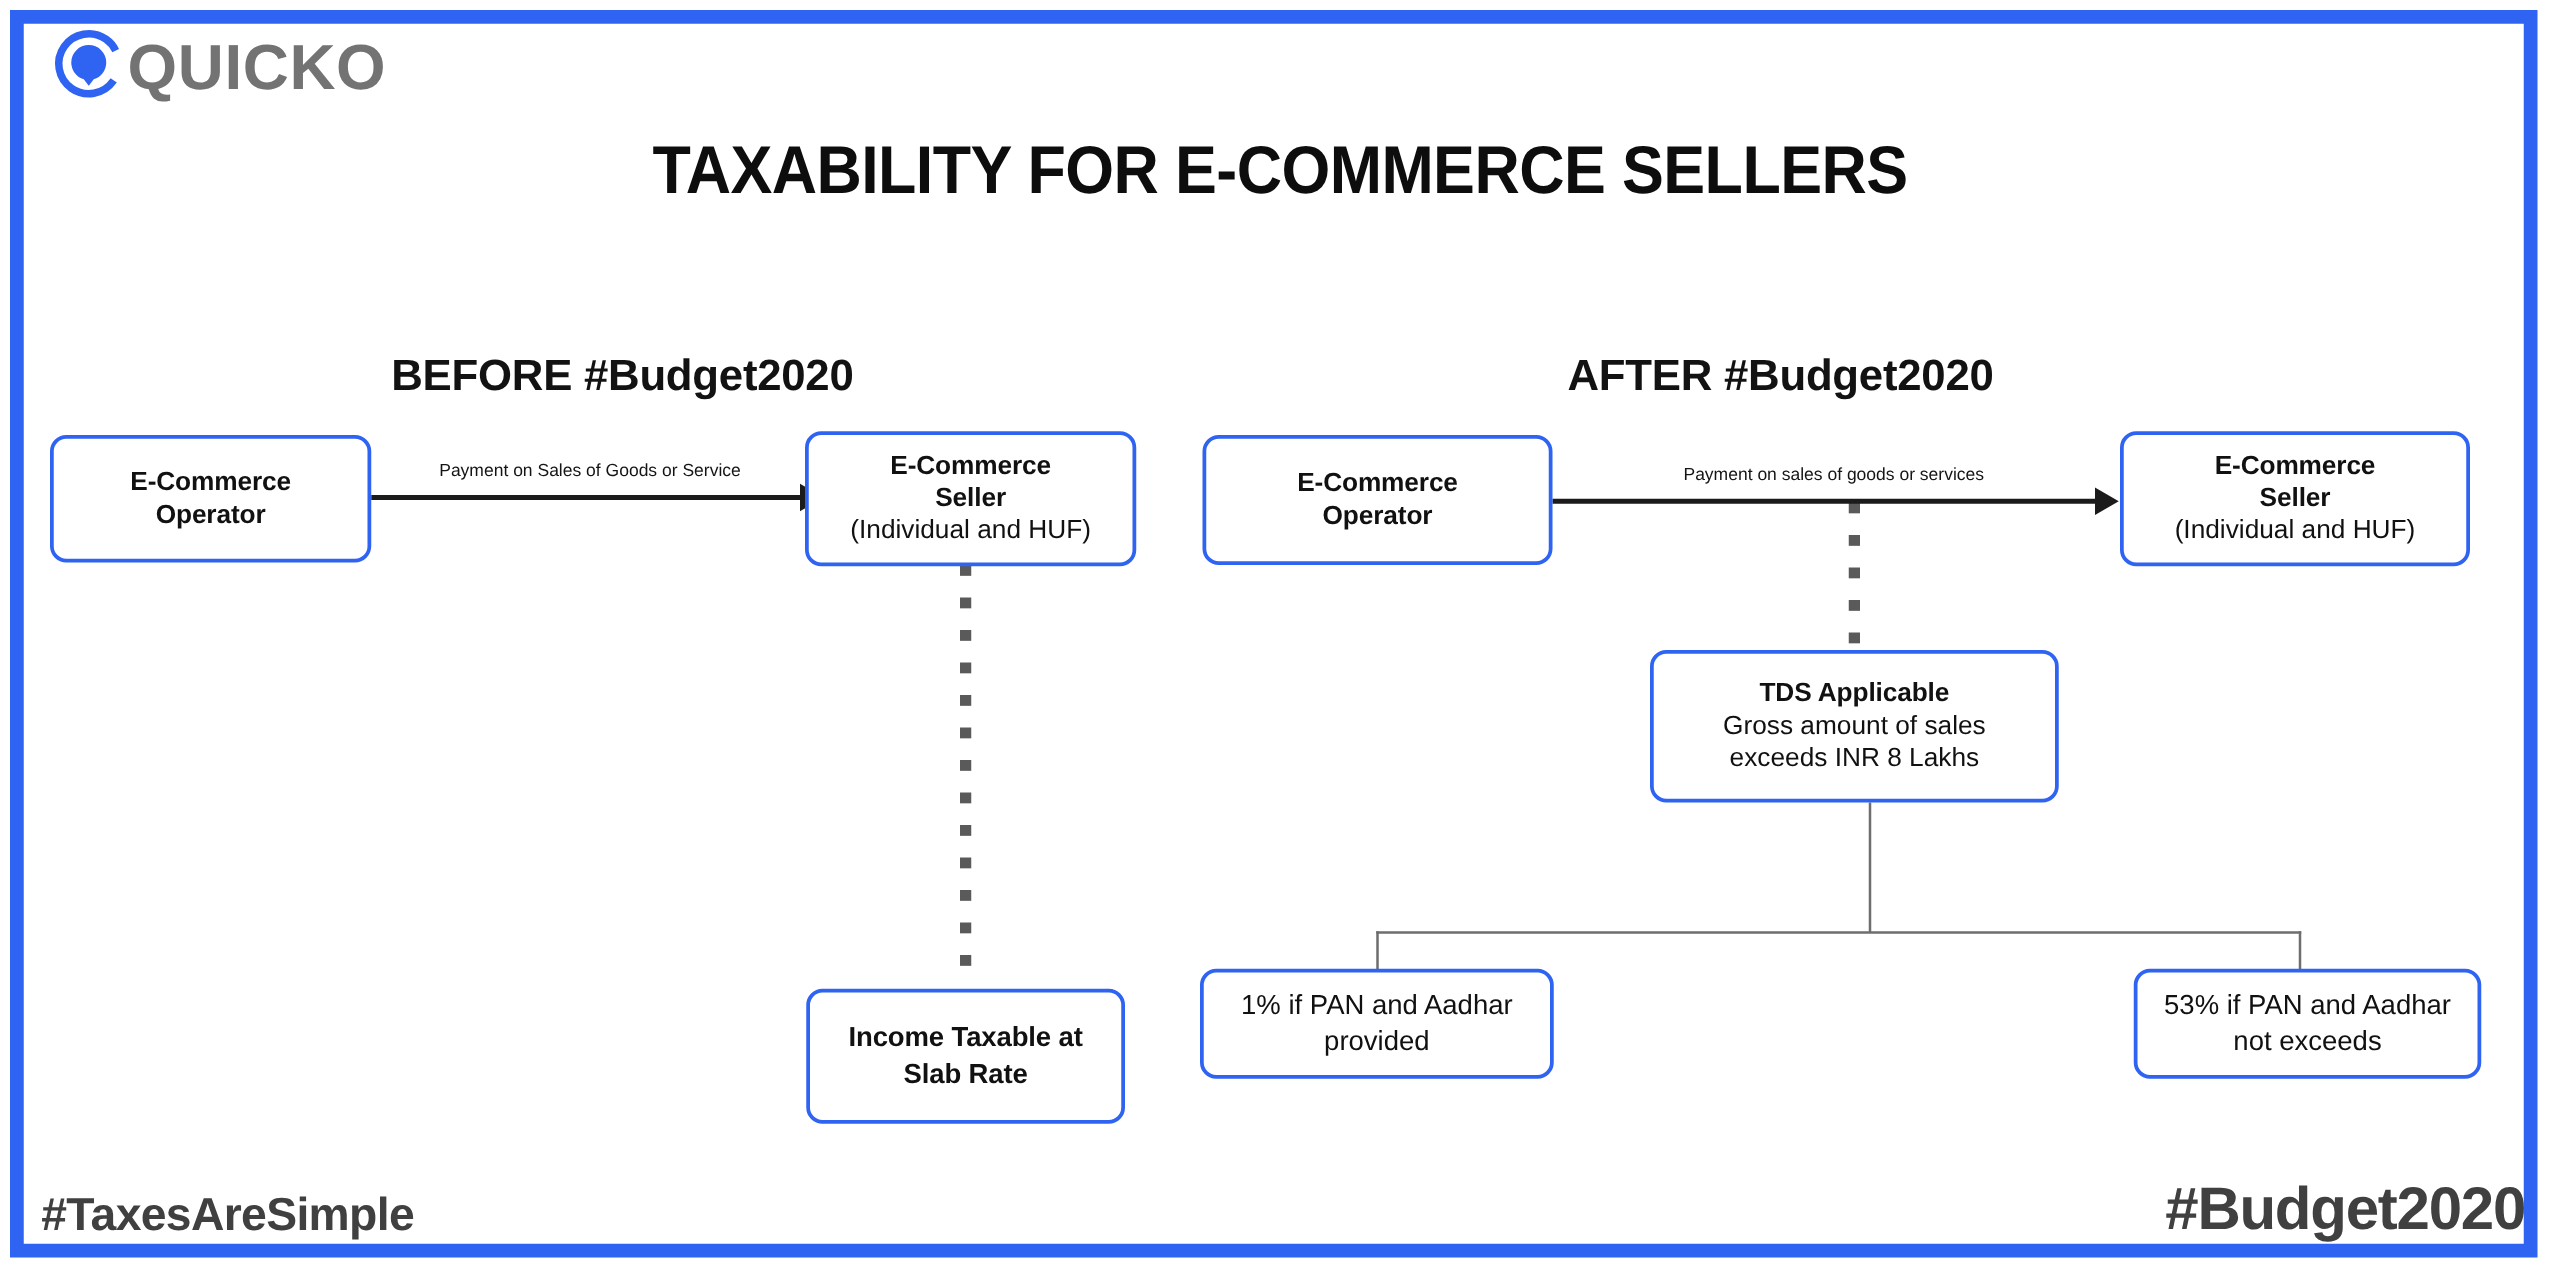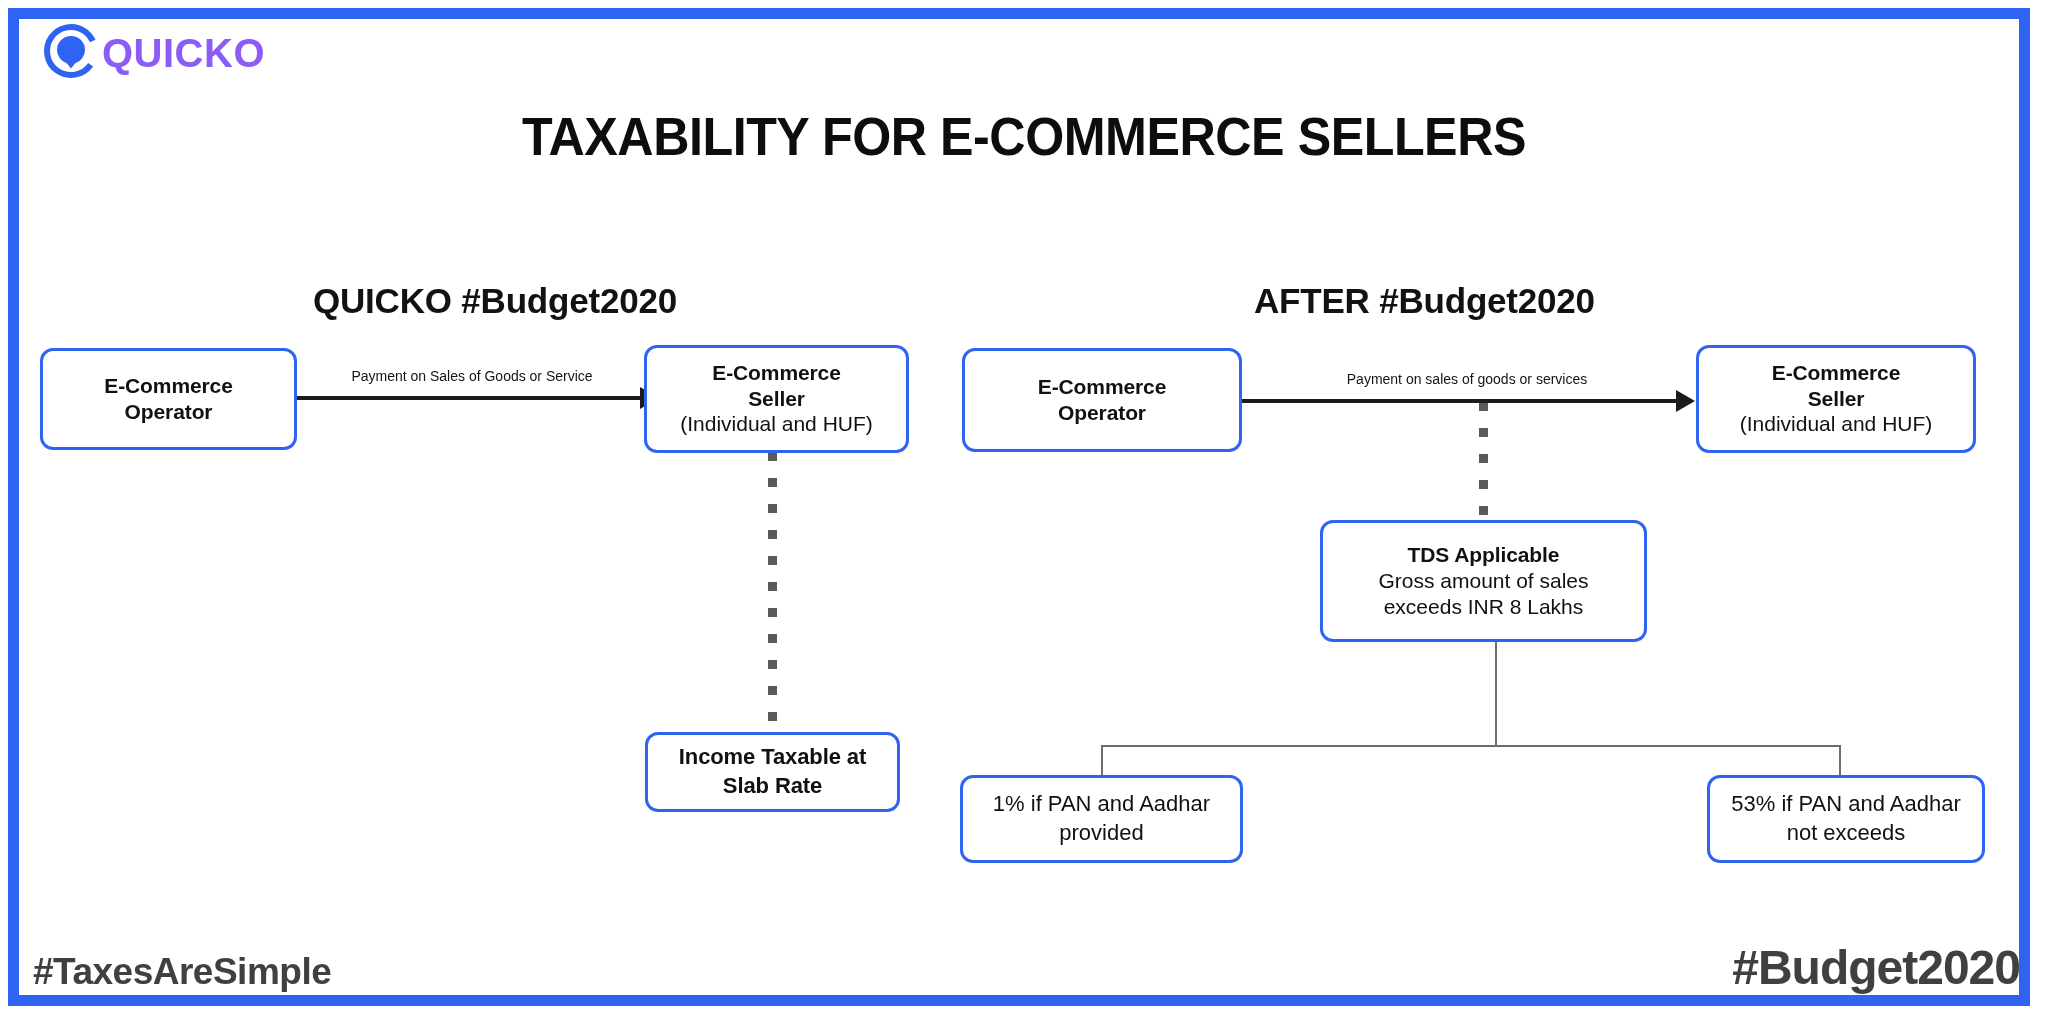--- a/index.html
+++ b/index.html
@@ -33,23 +33,23 @@
     position: absolute;
     left: 42px;
     top: 22px;
     display: flex;
     align-items: center;
     height: 62px;
   }
   #logo .wordmark {
     font-family: "Liberation Sans", sans-serif;
     font-weight: bold;
-    font-size: 40px;
+    font-size: 51px;
     letter-spacing: 0.5px;
-    color: #8b5cf6;
+    color: #737373;
     line-height: 1;
     margin-left: 2px;
   }
   
   #title {
     position: absolute;
     left: 0;
     top: 105px;
     width: 2048px;
     text-align: center;
@@ -102,21 +102,21 @@
   
   .node.geo .line-bold,
   .node.geo .line-reg {
     font-size: 22px;
     line-height: 1.3;
   }
 
   
   #box-before-operator { left: 40px;  top: 348px; width: 257px; height: 102px; }
   #box-before-seller   { left: 644px; top: 345px; width: 265px; height: 108px; }
-  #box-before-income   { left: 645px; top: 732px; width: 255px; height: 80px;  }
+  #box-before-income   { left: 645px; top: 791px; width: 255px; height: 108px;  }
 
   
   #box-after-operator  { left: 962px;  top: 348px; width: 280px; height: 104px; }
   #box-after-seller    { left: 1696px; top: 345px; width: 280px; height: 108px; }
   #box-after-tds       { left: 1320px; top: 520px; width: 327px; height: 122px; }
   #box-after-pan-yes   { left: 960px;  top: 775px; width: 283px; height: 88px;  }
   #box-after-pan-no    { left: 1707px; top: 775px; width: 278px; height: 88px;  }
 
   
   .arrow-line {
@@ -196,21 +196,21 @@
       <svg width="58" height="58" viewBox="0 0 58 58" aria-hidden="true">
         <circle cx="29" cy="29" r="24" fill="none" stroke="#2f63f2" stroke-width="6" stroke-dasharray="125 25" transform="rotate(35 29 29)"></circle>
         <path d="M29 14 a14 14 0 0 1 14 14 a14 14 0 0 1 -10 13.4 l-4 5.2 l-4 -5.2 a14 14 0 0 1 -10 -13.4 a14 14 0 0 1 14 -14 z" fill="#2f63f2"></path>
       </svg>
     </span>
     <span class="wordmark">QUICKO</span>
   </div>
 
   <div id="title">TAXABILITY FOR E-COMMERCE SELLERS</div>
 
-  <div class="section-heading" id="heading-before">QUICKO #Budget2020</div>
+  <div class="section-heading" id="heading-before">BEFORE #Budget2020</div>
   <div class="section-heading" id="heading-after">AFTER #Budget2020</div>
 
   <div class="node" id="box-before-operator">
     <div class="line-bold">E-Commerce</div>
     <div class="line-bold">Operator</div>
   </div>
 
   <div class="arrow-line" id="arrow1-line"></div>
   <div class="arrow-head" id="arrow1-head"></div>
   <div class="arrow-label" id="arrow1-label">Payment on Sales of Goods or Service</div>

